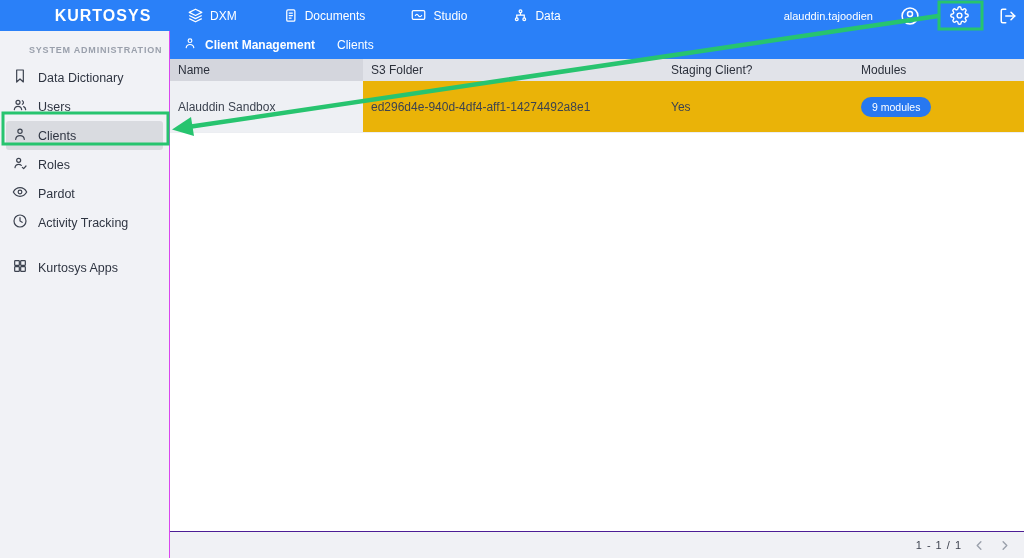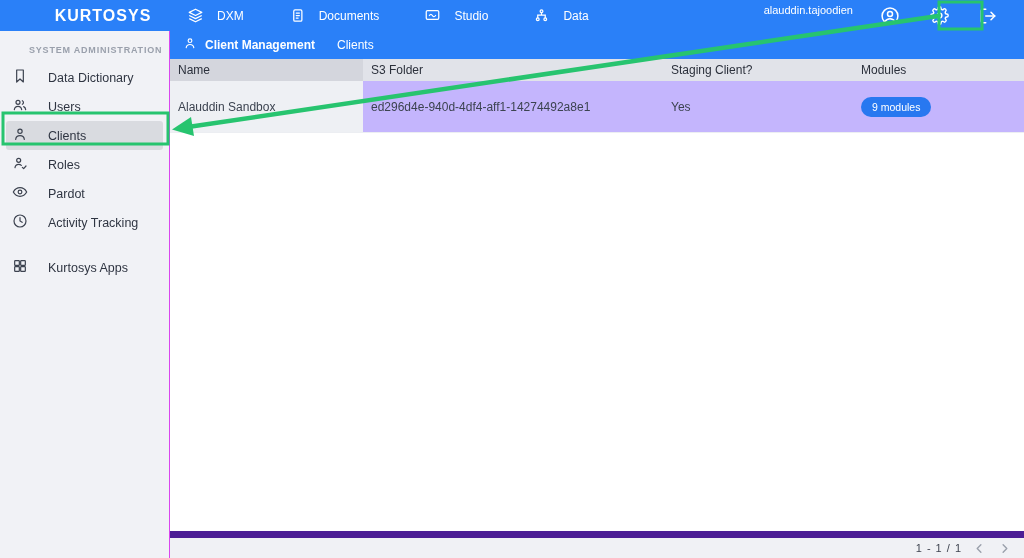--- a/index.html
+++ b/index.html
@@ -4,58 +4,58 @@
 <style>
   * { margin:0; padding:0; box-sizing:border-box; }
   html,body { width:1024px; height:558px; overflow:hidden; }
   body { font-family:"Liberation Sans", sans-serif; background:#fff; position:relative; }
 
   
   .topbar { height:31px; background:#2a80f8; display:flex; align-items:center; color:#fff; }
   .logo-area { width:170px; flex:0 0 170px; display:flex; justify-content:center; align-items:center; }
   .logo { font-size:16px; font-weight:bold; letter-spacing:1px; color:#fff;padding-left:36px; }
   .topnav { display:flex; align-items:center; gap:46px; margin-left:18px; }
-  .topnav-item { display:flex; align-items:center; gap:14px; font-size:12px; cursor:pointer; }
+  .topnav-item { display:flex; align-items:center; gap:7px; font-size:12px; cursor:pointer; }
   .topnav-item svg { display:block; }
-  .top-right { margin-left:auto; display:flex; align-items:flex-start; gap:25px; padding-right:24px; }
+  .top-right { margin-left:auto; display:flex; align-items:center; gap:25px; padding-right:4px; }
   .username { font-size:11px; }
   .icon-btn { display:flex; align-items:center; justify-content:center; width:24px; height:24px; cursor:pointer; }
 
   
   .shell { display:flex; height:527px; }
 
   
   .sidebar { width:170px; flex:0 0 170px; background:#f1f2f6; border-right:1px solid #d946ef; padding-top:8px; }
   .side-section-title { font-size:9px; letter-spacing:0.8px; color:#9aa0ac; padding:6px 0 8px 29px; font-weight:bold; }
-  .side-item { height:29px; margin:0 6px; display:flex; align-items:center; gap:20px; padding-left:6px; border-radius:3px; font-size:12.5px; color:#2f3542; cursor:pointer; }
+  .side-item { height:29px; margin:0 6px; display:flex; align-items:center; gap:10px; padding-left:6px; border-radius:3px; font-size:12.5px; color:#2f3542; cursor:pointer; }
   .side-item svg { flex:0 0 16px; }
   .side-item.selected { background:#d9dbe0; }
   .side-gap { height:16px; }
 
   
-  .main { flex:1; display:flex; flex-direction:column; background:#c4b5fd; }
+  .main { flex:1; display:flex; flex-direction:column; background:#eab308; }
   .breadcrumb-bar { height:28px; background:#2a80f8; display:flex; align-items:center; color:#fff; padding-left:13px; gap:8px; }
   .breadcrumb-bar .crumb { font-size:12px; font-weight:bold; cursor:pointer; }
   .breadcrumb-bar .crumb2 { margin-left:14px; font-weight:normal; }
 
   .grid-header { height:22px; display:flex; font-size:12px; color:#2b303b; }
   .grid-header .hc { display:flex; align-items:center; padding-left:8px; background:#e1e3e9; cursor:pointer; }
   .grid-header .hc.sorted { background:#d4d6dd; }
   .col-name { width:193px; flex:0 0 193px; }
   .col-s3 { width:300px; flex:0 0 300px; }
   .col-staging { width:190px; flex:0 0 190px; }
   .col-modules { flex:1; }
 
   .grid-row { height:52px; display:flex; font-size:12px; color:#3c4350; border-bottom:1px solid #eceef2; cursor:pointer; }
   .grid-row .c { display:flex; align-items:center; padding-left:8px; }
   .grid-row .c.name { background:#eef0f4; }
   .badge { background:#2878f0; color:#fff; font-size:10.5px; padding:4px 11px; border-radius:11px; }
 
   .grid-filler { flex:1; background:#fff; }
-  .footer-bar { height:27px; background:#f0f1f5; border-top:7px solid #4c1d95; display:flex; align-items:center; justify-content:flex-end; gap:9px; padding-right:12px; }
+  .footer-bar { height:27px; background:#f0f1f5; border-top:1px solid #4c1d95; display:flex; align-items:center; justify-content:flex-end; gap:9px; padding-right:12px; }
   .page-label { font-size:11px; color:#3f4450; letter-spacing:1px; }
   .pager-btn { display:flex; align-items:center; justify-content:center; width:16px; height:16px; cursor:pointer; }
 
   
   .annotation { position:absolute; left:0; top:0; width:1024px; height:558px; pointer-events:none; z-index:50; }
 </style>
 </head>
 <body>
 
 <header class="topbar">

